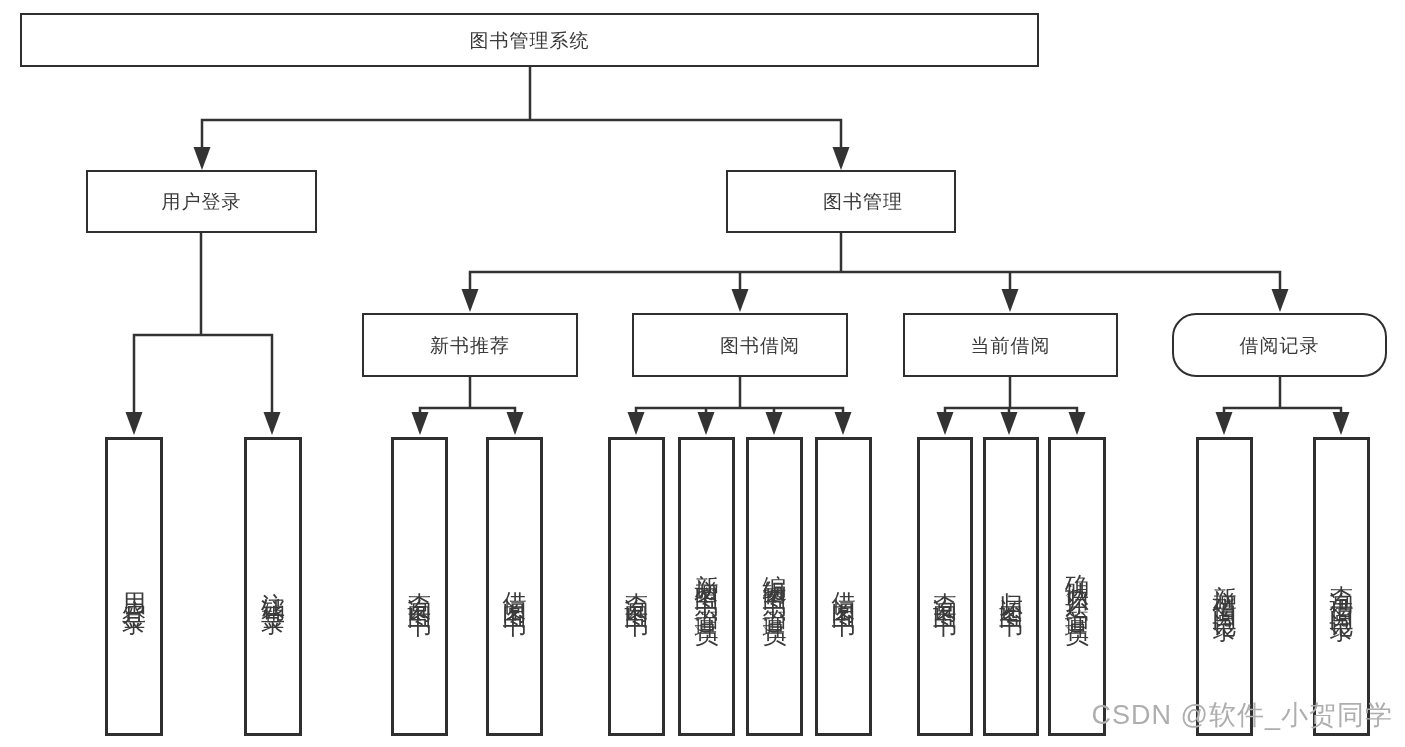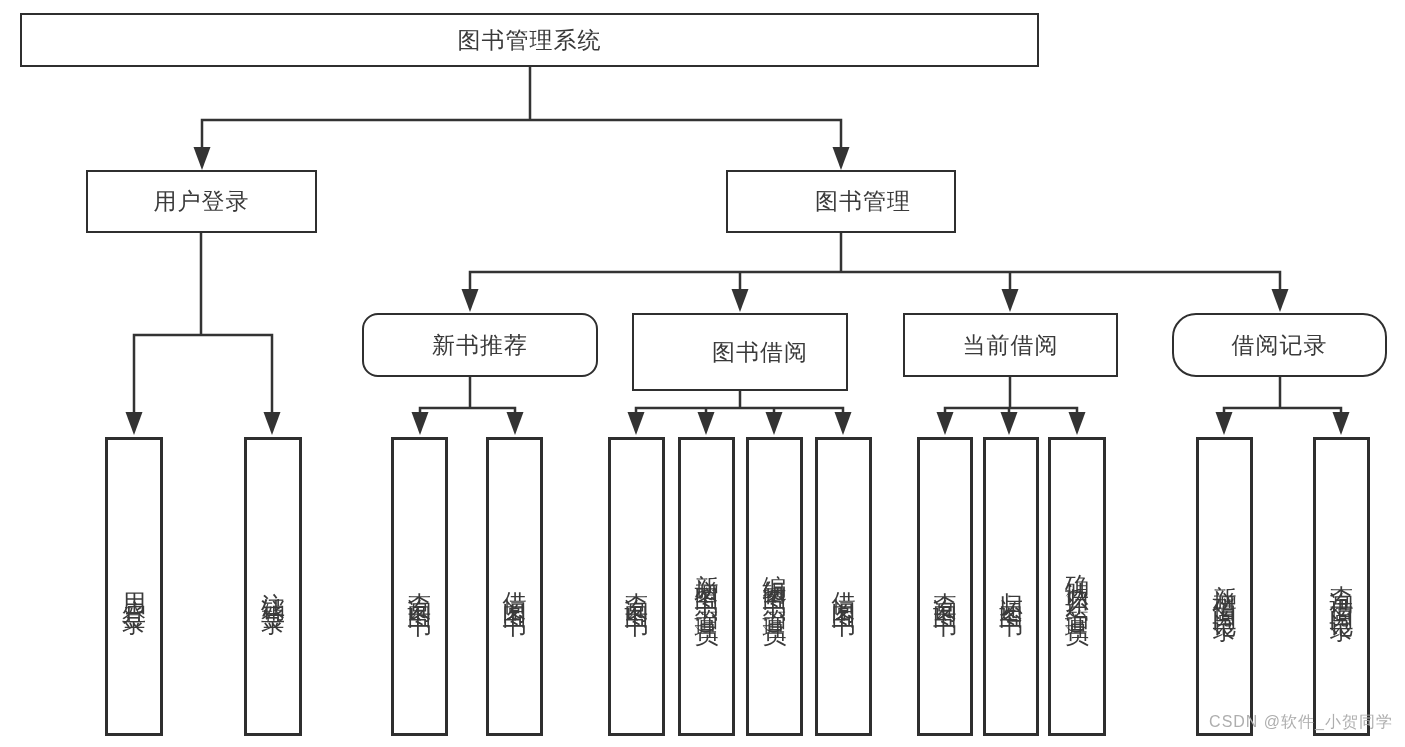--- a/index.html
+++ b/index.html
@@ -21,33 +21,33 @@
   svg.connectors path { stroke: var(--line); stroke-width: 2.5; fill: none; }
   svg.connectors polygon { fill: var(--line); stroke: none; }
   .node {
     position: absolute;
     background: #ffffff;
     border: 2px solid var(--box-border);
     display: flex; align-items: center; justify-content: center;
     color: var(--text);
   }
   .hnode span {
-    font-size: 23px; letter-spacing: 1px; white-space: nowrap; line-height: 1;
+    font-size: 19px; letter-spacing: 1px; white-space: nowrap; line-height: 1;
   }
   .leaf { border-width: 3px; }
   .leaf span {
     writing-mode: vertical-rl;
     text-orientation: mixed;
     font-size: 24px;
     letter-spacing: 7px;
     line-height: 1;
   }
   .watermark {
     position: absolute; right: 12px; bottom: 14px;
-    font-size: 16px; letter-spacing: 1px;
+    font-size: 27px; letter-spacing: 1px;
     color: var(--watermark);
     white-space: nowrap;
   }
 </style>
 </head>
 <body>
 
 <div class="stage">
 
   <svg class="connectors" width="1405" height="747" viewBox="0 0 1405 747">
@@ -97,24 +97,24 @@
     <span>图书管理系统</span>
   </div>
 
   <div class="node hnode" style="left:86px; top:170px; width:231px; height:63px;">
     <span>用户登录</span>
   </div>
   <div class="node hnode" style="left:726px; top:170px; width:230px; height:63px;padding-left:44px;">
     <span>图书管理</span>
   </div>
 
-  <div class="node hnode" style="left:362px; top:313px; width:236px; height:64px;border-radius:16px;">
+  <div class="node hnode" style="left:362px; top:313px; width:216px; height:64px;">
     <span>新书推荐</span>
   </div>
-  <div class="node hnode" style="left:632px; top:313px; width:216px; height:78px;padding-left:40px;">
+  <div class="node hnode" style="left:632px; top:313px; width:216px; height:64px;padding-left:40px;">
     <span>图书借阅</span>
   </div>
   <div class="node hnode" style="left:903px; top:313px; width:215px; height:64px;">
     <span>当前借阅</span>
   </div>
   <div class="node hnode" style="left:1172px; top:313px; width:215px; height:64px;border-radius:24px;">
     <span>借阅记录</span>
   </div>
 
   <div class="node leaf" style="left:105px; top:437px; width:58px; height:299px;">

